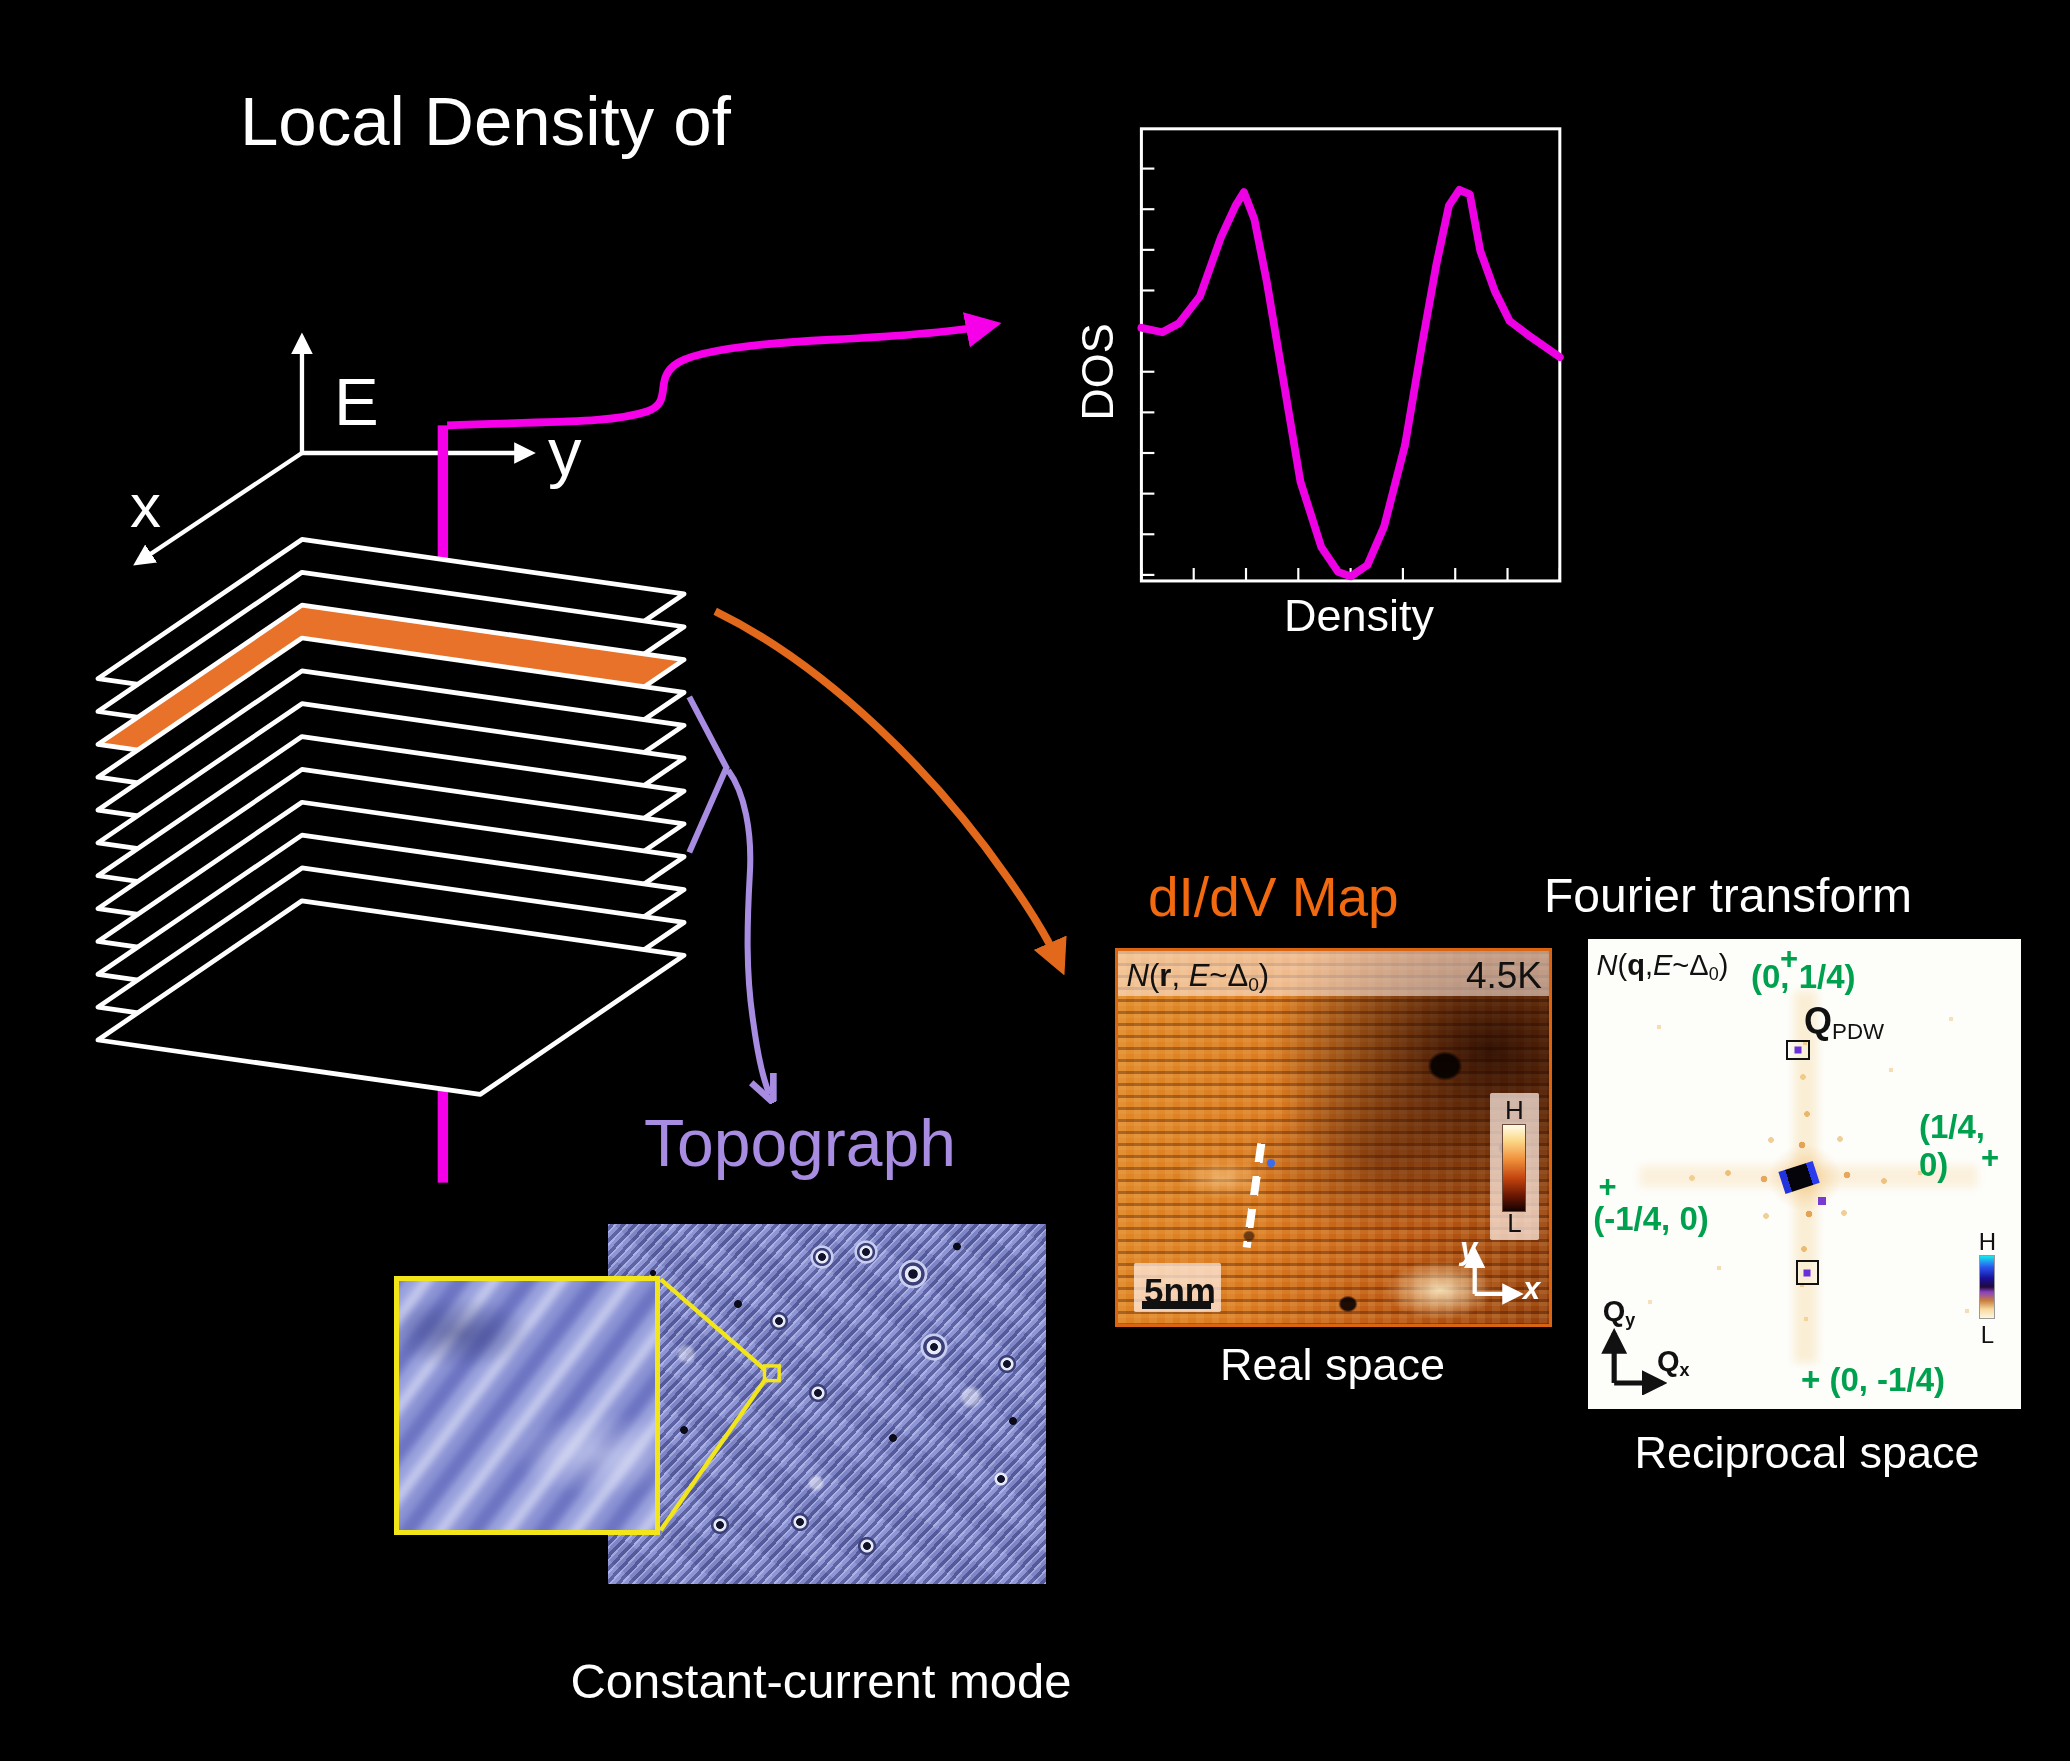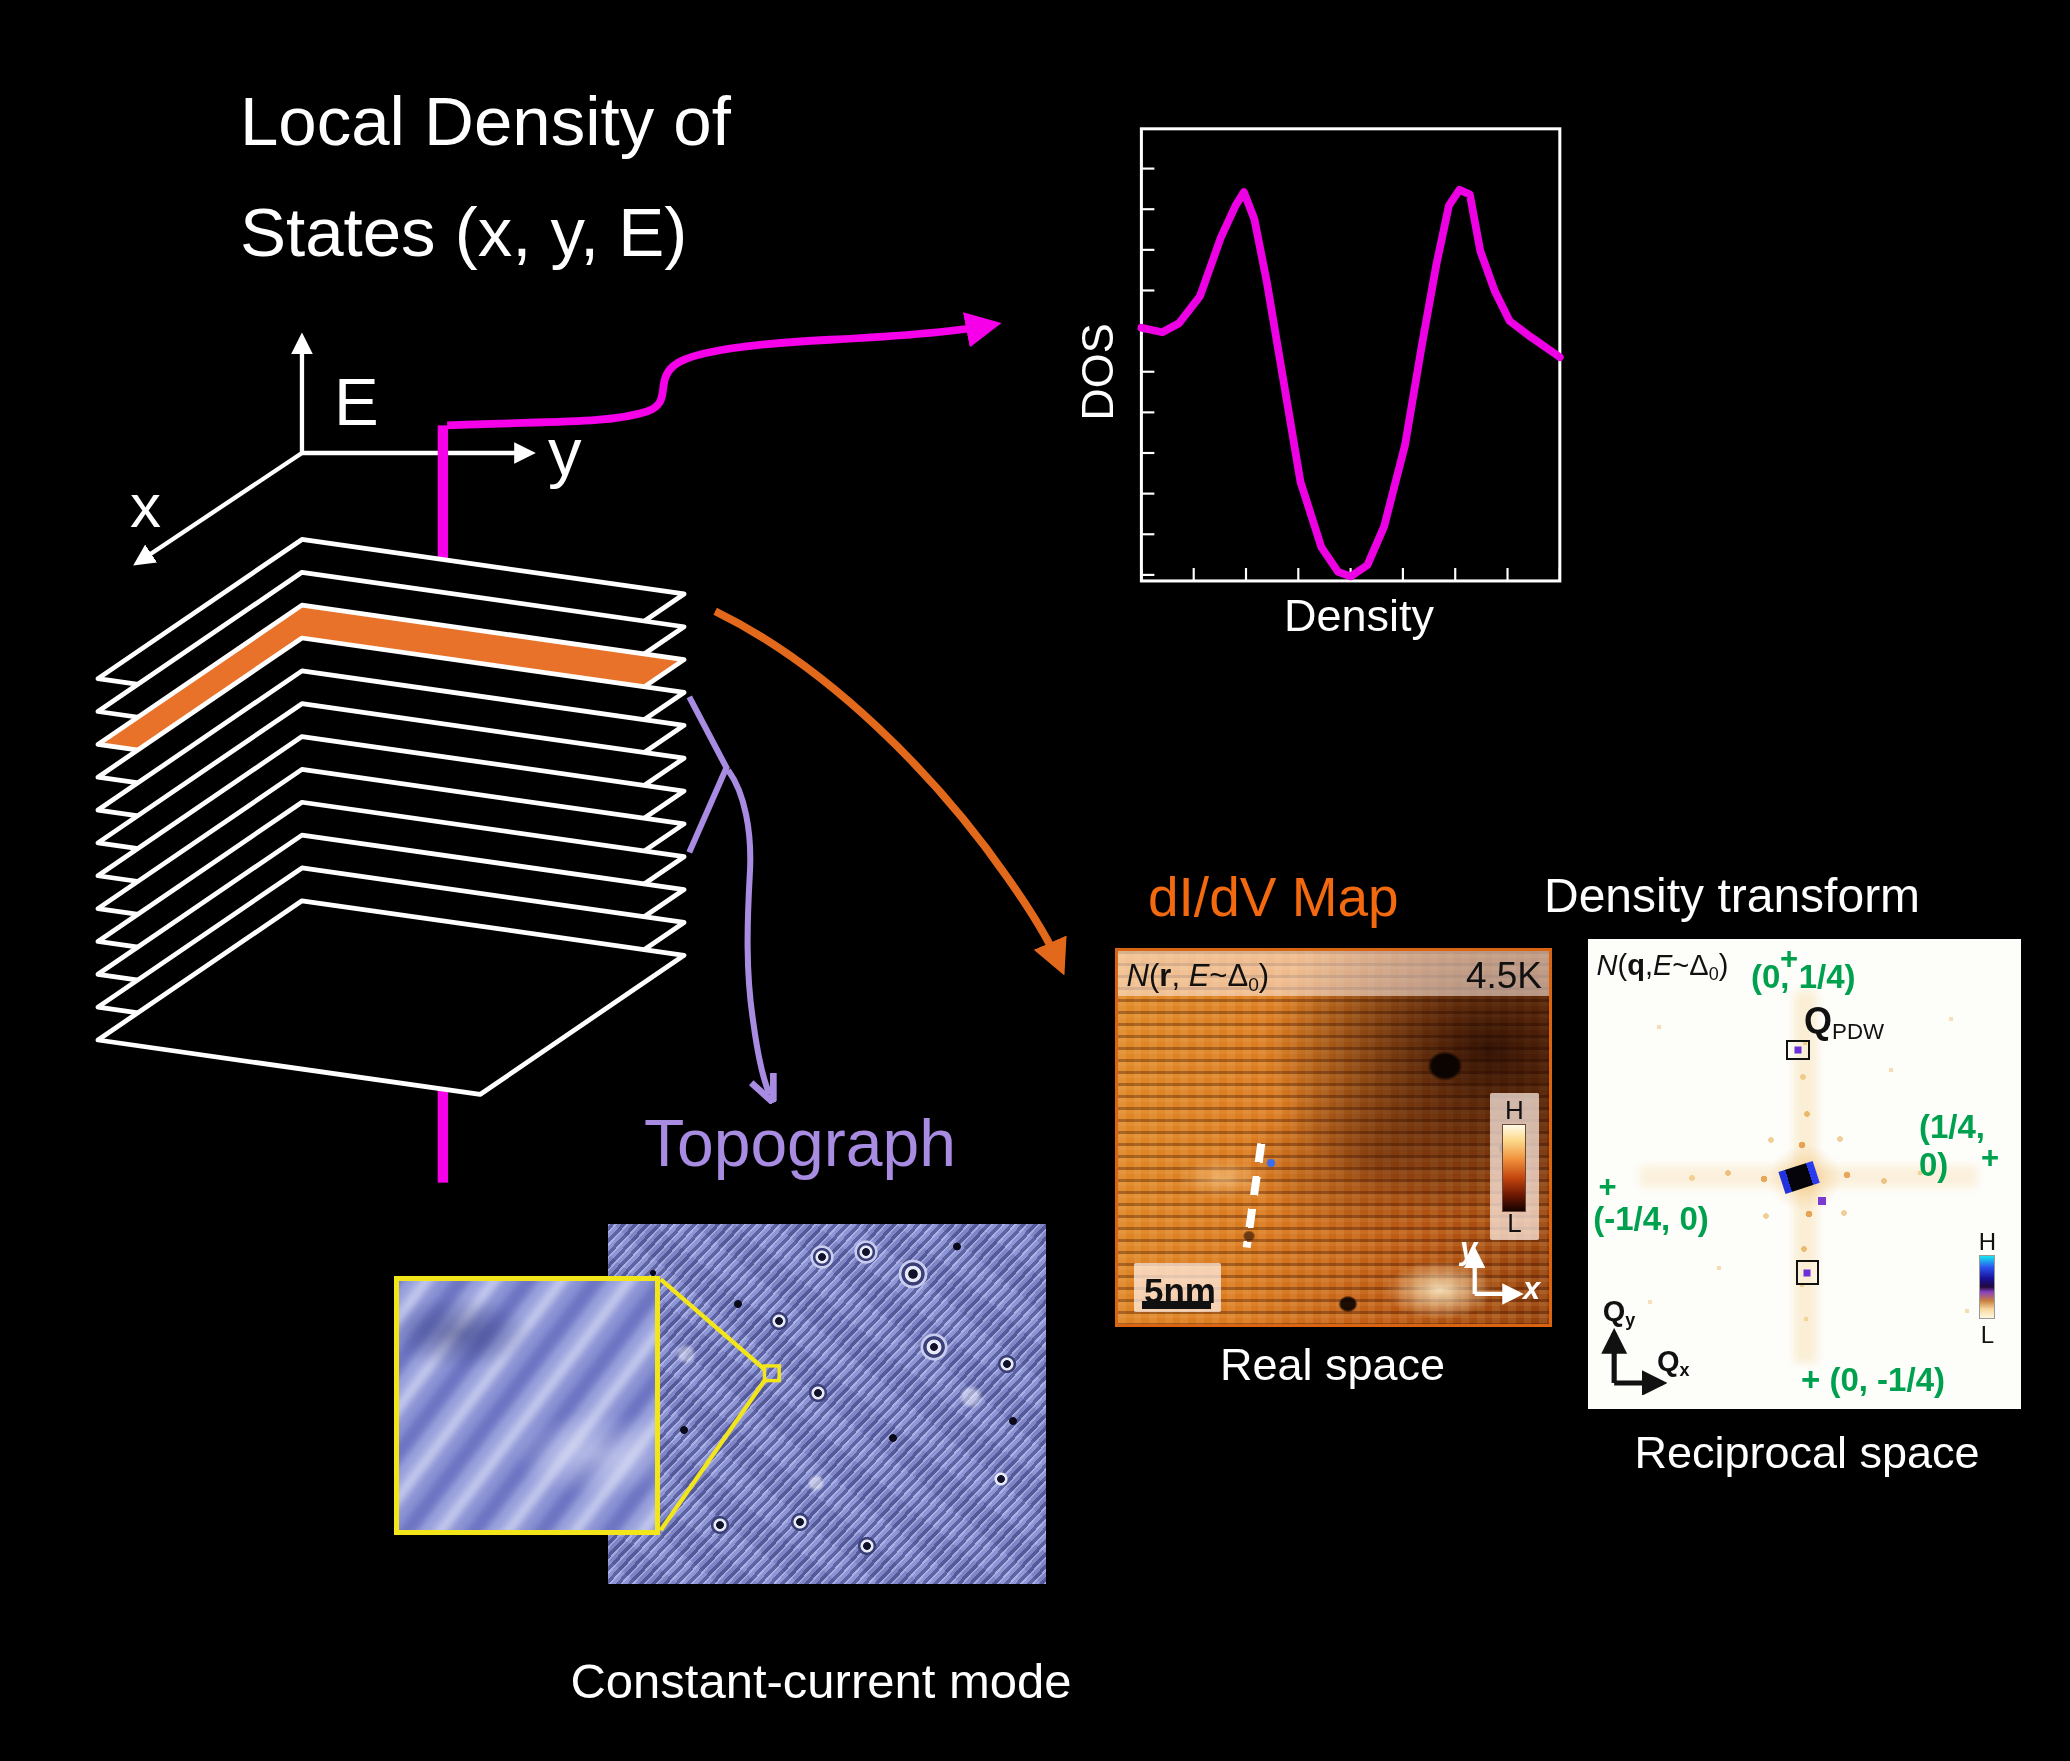--- a/index.html
+++ b/index.html
@@ -162,32 +162,31 @@
   
   #overlay { left:0; top:0; width:2071px; height:1761px; pointer-events:none; }
 </style>
 </head>
 <body>
 
 <div id="stage">
 
   <div class="abs" id="main-title">
     <div>Local Density of</div>
-    <div>States (x, y, E)</div>
   </div>
 
   <div class="abs axis3d-label" style="left:334px;top:363px;">E</div>
   <div class="abs axis3d-label" style="left:548px;top:413px;">y</div>
   <div class="abs axis3d-label" style="left:130px;top:470px;font-size:62px;">x</div>
 
   <div class="abs" id="dos-label">DOS</div>
   <div class="abs" id="energy-label">Density</div>
 
   <div class="abs" id="map-title">dI/dV Map</div>
-  <div class="abs" id="ft-title">Density transform</div>
+  <div class="abs" id="ft-title">Fourier transform</div>
   <div class="abs" id="topo-title">Topograph</div>
 
   <div class="abs" id="map-img">
     <div class="abs" id="map-topstrip"></div>
     <div class="abs" id="map-nlabel">
       <span class="it">N</span><span>(</span><span class="bd">r</span><span>, </span><span class="it">E</span><span>~Δ</span><span class="sub">0</span><span>)</span>
     </div>
     <div class="abs" id="map-temp">4.5K</div>
 
     <div class="abs glass" id="map-colorbar-panel">

